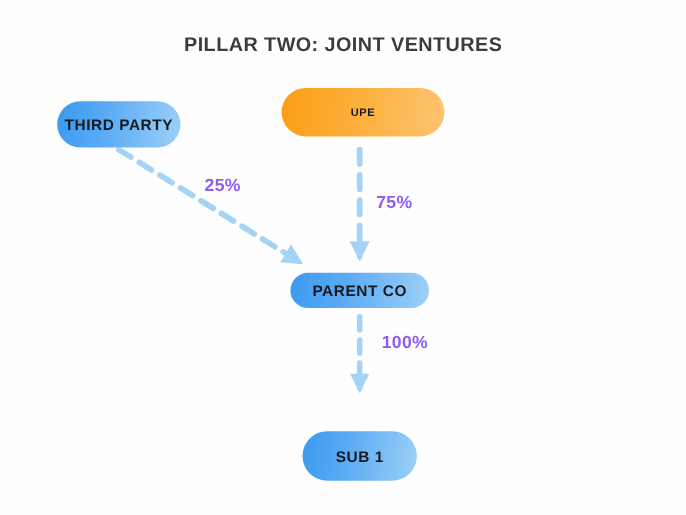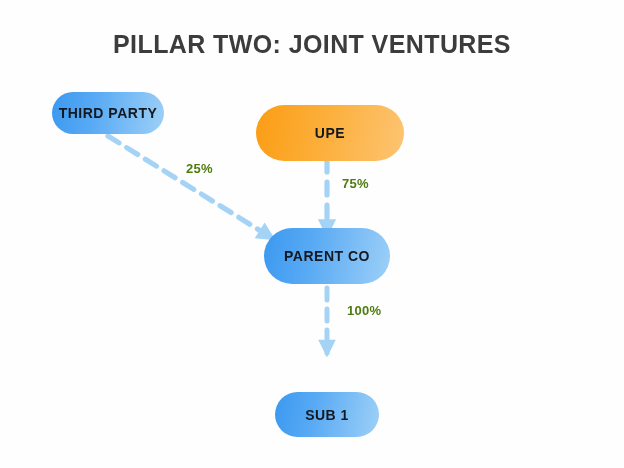--- a/index.html
+++ b/index.html
@@ -20,21 +20,21 @@
     background: #fefefe;
   }
 
   
   .title {
     position: absolute;
     left: 0;
     top: 30px;
     width: 624px;
     text-align: center;
-    font-size: 25px;
+    font-size: 18px;
     font-weight: 700;
     letter-spacing: 0.4px;
     color: #3c3c3c;
     font-family: "Liberation Sans", sans-serif;
   }
 
   
   #edges {
     position: absolute;
     left: 0;
@@ -58,31 +58,31 @@
     box-sizing: border-box;
   }
   .node-blue {
     background: linear-gradient(100deg, #3b99f0 0%, #59aaf4 38%, #9dd0f7 100%);
   }
   .node-orange {
     background: linear-gradient(100deg, #fb9d14 0%, #fcb03d 48%, #fdc472 100%);
   }
 
   #node-third-party { left: 52px;  top: 92px;  width: 112px; height: 42px; }
-  #node-upe         { left: 256px; top: 105px;  width: 148px; height: 56px; font-size: 14px; }
-  #node-parent-co   { left: 264px; top: 228px; width: 126px; height: 56px; }
+  #node-upe         { left: 256px; top: 80px;  width: 148px; height: 44px; font-size: 10px; }
+  #node-parent-co   { left: 264px; top: 248px; width: 126px; height: 32px; }
   #node-sub-1       { left: 275px; top: 356px; width: 104px; height: 45px; margin-top: 36px; }
 
   
   .edge-label {
     position: absolute;
-    font-size: 13px;
+    font-size: 16px;
     font-weight: 700;
     letter-spacing: 0.3px;
-    color: #4d7c0f;
+    color: #8b5cf6;
     white-space: nowrap;
   }
   #label-25  { left: 186px; top: 161px; }
   #label-75  { left: 342px; top: 176px; }
   #label-100 { left: 347px; top: 303px; }
 </style>
 </head>
 <body>
 
 <div id="canvas">

